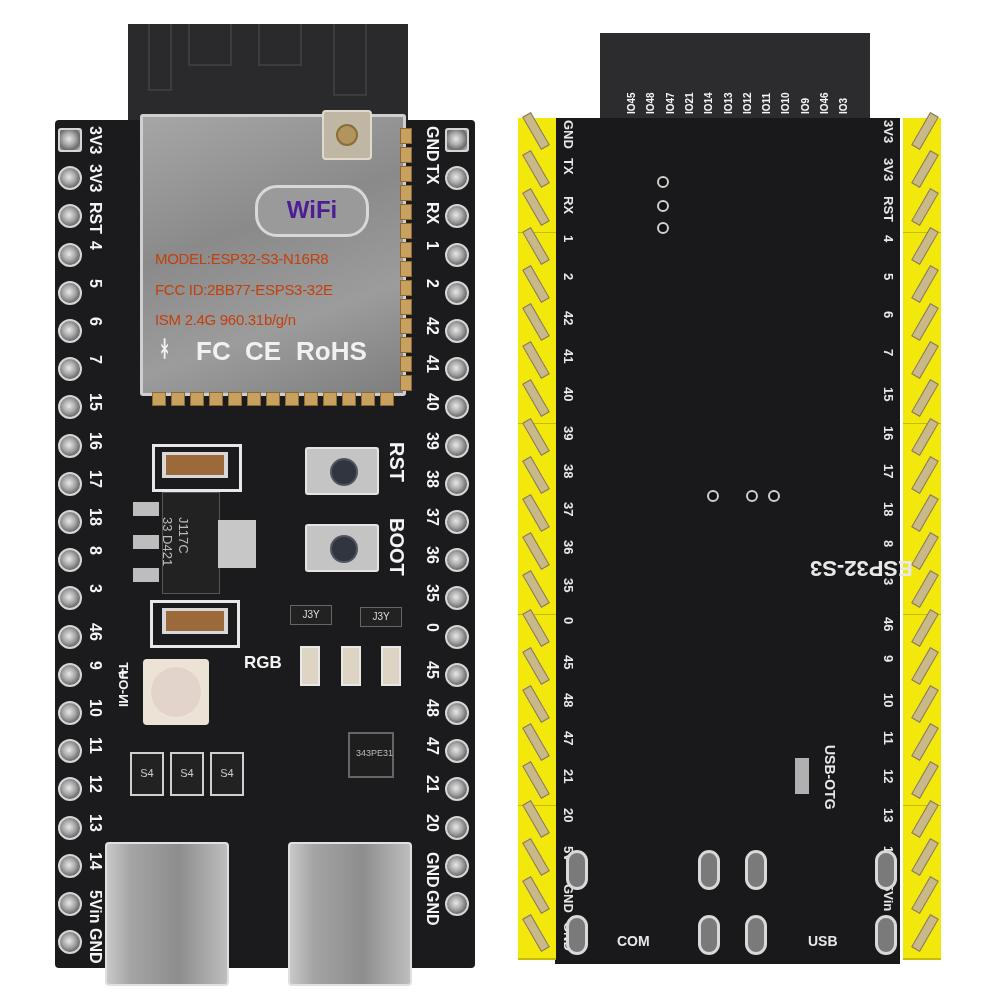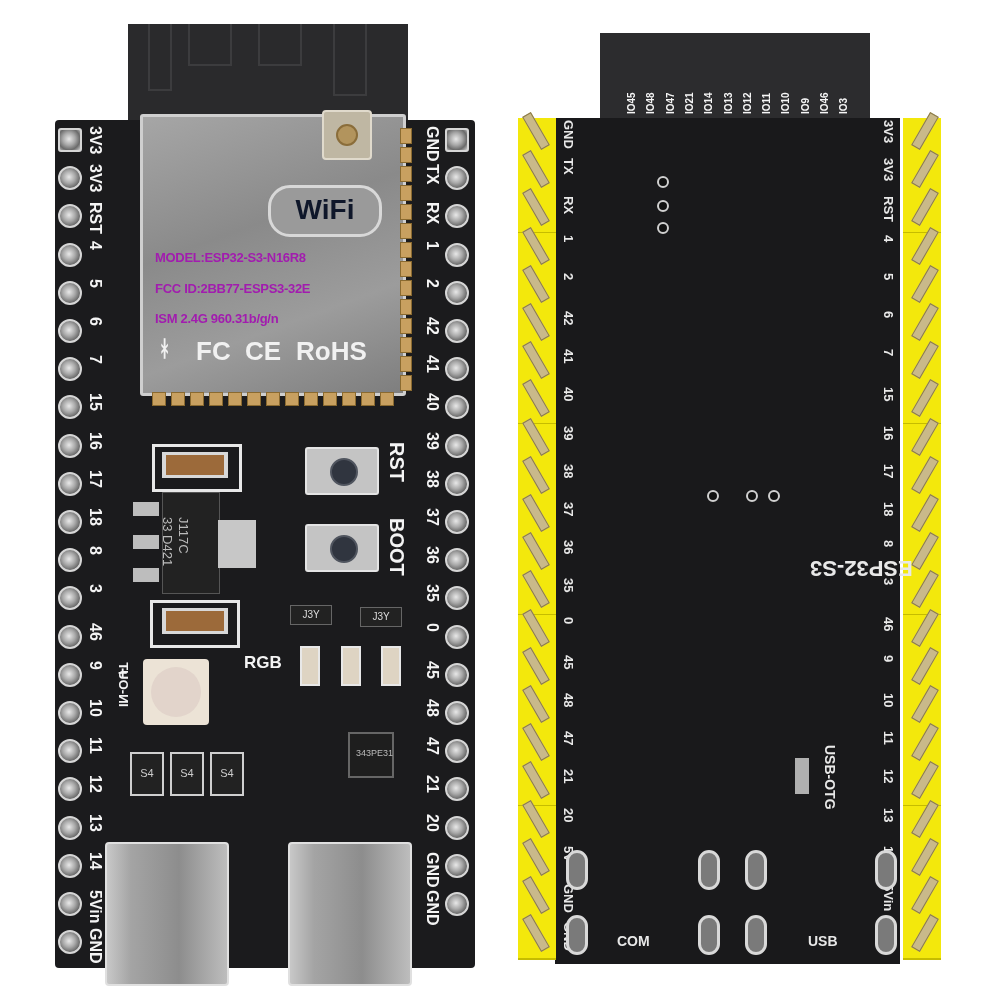--- a/index.html
+++ b/index.html
@@ -5,22 +5,22 @@
   html,body{margin:0;padding:0;background:#ffffff;}
   body{width:1000px;height:1000px;position:relative;overflow:hidden;font-family:"Liberation Sans",sans-serif;}
   .abs{position:absolute;}
   
   #front-board{left:55px;top:120px;width:420px;height:848px;background:#1b1b1d;border-radius:4px;}
   #front-antenna{left:128px;top:24px;width:280px;height:100px;background:#2a2a2c;}
   .ant-trace{position:absolute;border:2px solid #3c3c3e;border-top:none;}
   #module{left:140px;top:114px;width:260px;height:276px;background:linear-gradient(160deg,#a6a6a6,#8a8a8a 40%,#9c9c9c 70%,#7e7e7e);border:3px solid #cfcfcf;border-radius:3px;}
   #ufl{left:322px;top:110px;width:46px;height:46px;background:#bfb7a3;border:2px solid #e0dacc;border-radius:4px;}
   #ufl::after{content:"";position:absolute;left:12px;top:12px;width:18px;height:18px;border-radius:50%;background:#b2945d;border:2px solid #8a6d3a;}
-  #wifi-badge{left:268px;top:185px;width:108px;height:46px;border:3px solid #d8d8d8;border-radius:22px;color:#0f172a;font-weight:bold;font-size:28px;text-align:center;line-height:44px;background:#9a9a9a;}
-  .mod-line{position:absolute;left:155px;color:#a21caf;font-size:13px;font-weight:bold;letter-spacing:-.3px;}
+  #wifi-badge{left:255px;top:185px;width:108px;height:46px;border:3px solid #d8d8d8;border-radius:22px;color:#4c1d95;font-weight:bold;font-size:24px;text-align:center;line-height:44px;background:#9a9a9a;}
+  .mod-line{position:absolute;left:155px;color:#c2410c;font-size:15px;font-weight:normal;letter-spacing:-.3px;}
   .cert{position:absolute;color:#f1f1f1;font-weight:bold;font-size:26px;}
   .castel{position:absolute;width:10px;height:14px;background:#c8a060;border:1px solid #8a6a30;}
   .pinhole{position:absolute;width:24px;height:24px;border-radius:50%;background:radial-gradient(circle at 45% 45%,#e8e8e8 0,#a8a8a8 40%,#6a6a6a 70%,#cfcfcf 100%);border:2px solid #d6d6d6;box-sizing:border-box;}
   .pinsq{border-radius:3px;}
   .lbl-left,.lbl-right{position:absolute;color:#f4f4f4;font-weight:bold;font-size:16px;white-space:nowrap;}
   .lbl-left{transform:rotate(90deg);transform-origin:left top;}
   .lbl-right{transform:rotate(90deg);transform-origin:left top;}
   .btn-sw{position:absolute;width:70px;height:44px;background:#c4c4c4;border:2px solid #e4e4e4;border-radius:3px;}
   .btn-sw::after{content:"";position:absolute;left:23px;top:9px;width:24px;height:24px;border-radius:50%;background:#30353f;border:2px solid #50555f;}
   .silk{position:absolute;color:#f4f4f4;font-weight:bold;}

